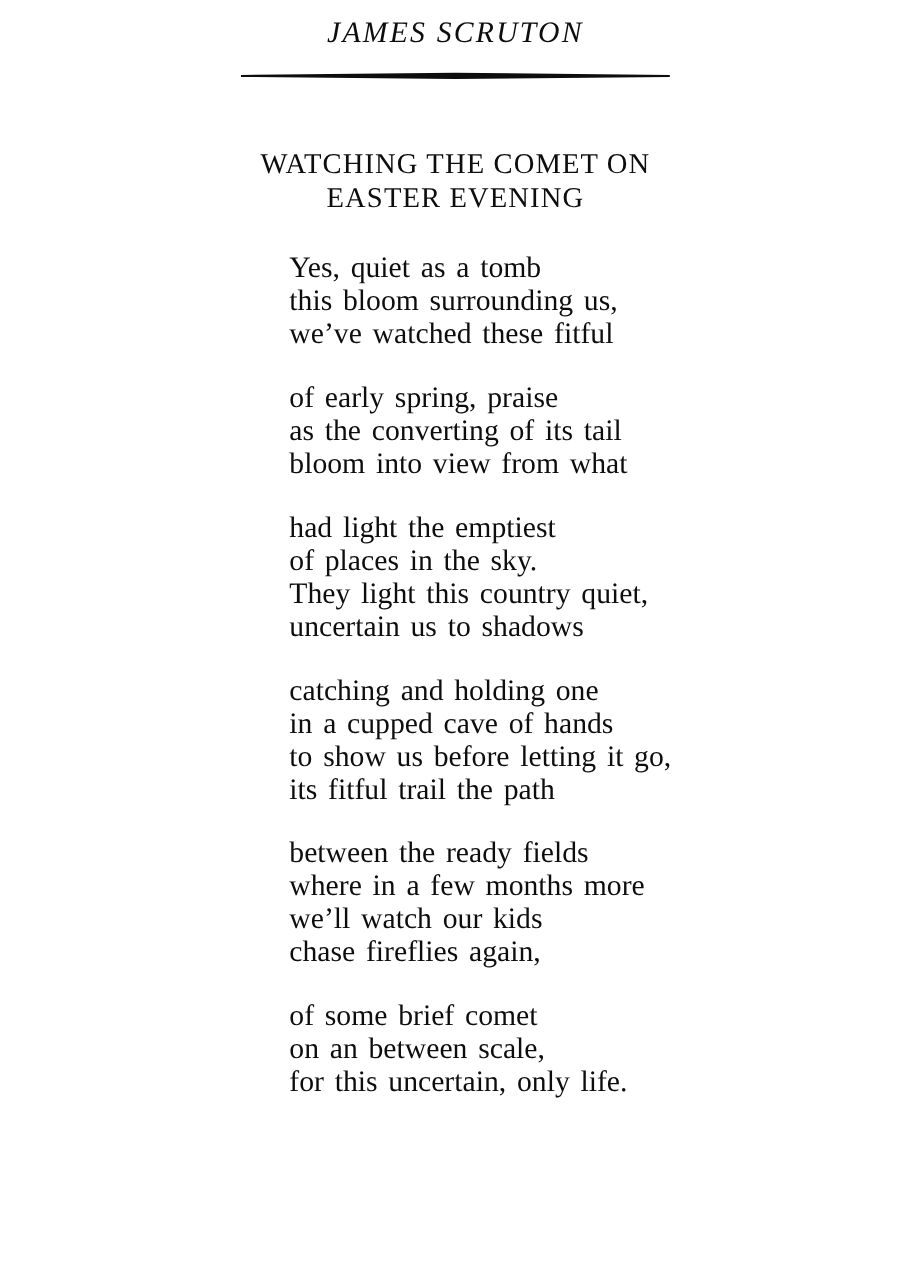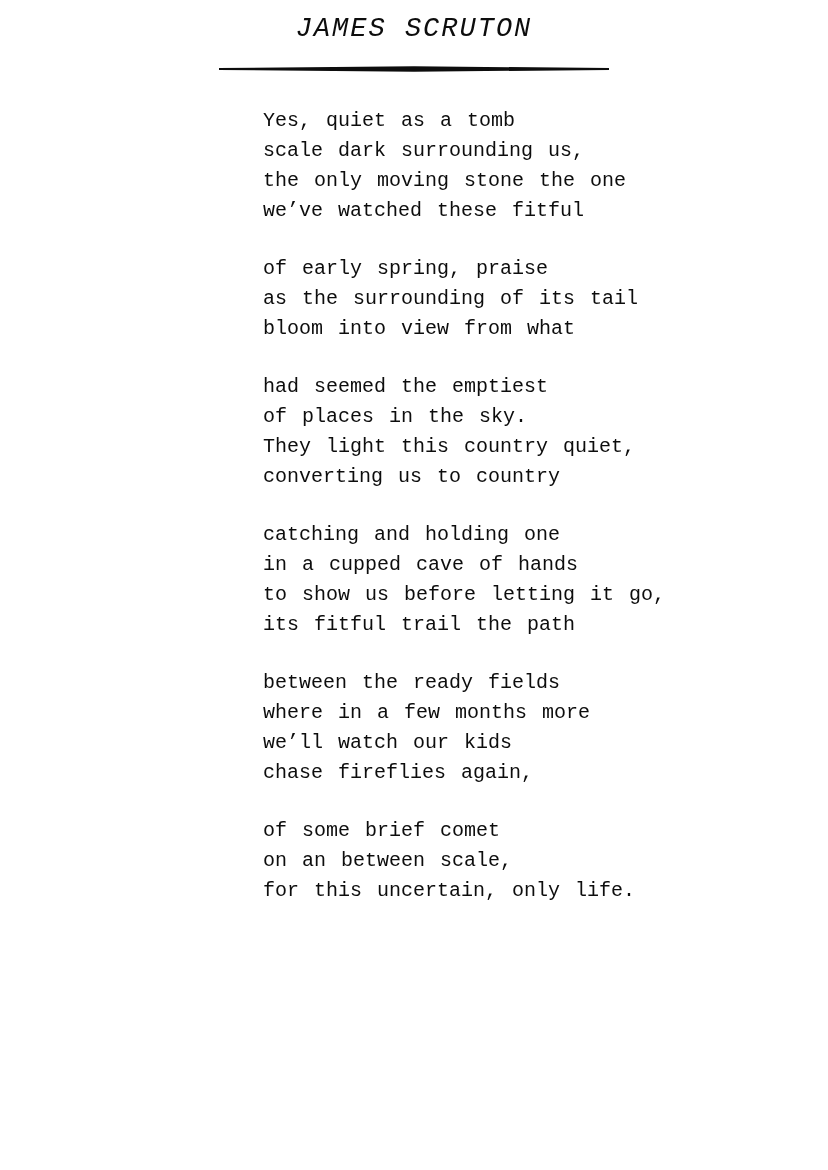--- a/index.html
+++ b/index.html
@@ -7,21 +7,21 @@
     padding: 0;
     background: #ffffff;
   }
   .page {
     position: relative;
     width: 828px;
     height: 1046px;
     margin: 0 auto;
     background: var(--paper, #ffffff);
     color: var(--ink, #0d0d0d);
-    font-family: Liberation Mono, monospace;
+    font-family: Liberation Serif, serif;
     overflow: hidden;
     box-sizing: border-box;
   }
   .author {
     margin-top: 14px;
     text-align: center;
     font-style: italic;
     font-size: 27px;
     line-height: 30px;
     letter-spacing: 2px;
@@ -37,21 +37,21 @@
     font-weight: normal;
     line-height: 31px;
     text-align: center;
     letter-spacing: 1px;
   }
   .title-line {
     display: block;
   }
   .poem {
     margin: 33px 0 0 263px;
-    font-size: 20px;
+    font-size: 27px;
     line-height: 30px;
     word-spacing: 3px;
   }
   .stanza {
     margin: 0 0 28px 0;
   }
   .line {
     white-space: nowrap;
   }
 </style>
@@ -59,41 +59,44 @@
 <body>
 
 <div class="page">
 
   <div class="author">JAMES SCRUTON</div>
 
   <svg class="rule" width="390" height="8" viewBox="0 0 390 8" aria-hidden="true">
     <polygon points="0,3.1 195,1.2 390,3.1 390,4.9 195,6.8 0,4.9" fill="currentColor"></polygon>
   </svg>
 
+  <h1 class="title">
+    <span class="title-line">WATCHING THE COMET ON</span>
+    <span class="title-line">EASTER EVENING</span>
+  </h1>
 
   <div class="poem">
 
     <div class="stanza">
       <div class="line">Yes, quiet as a tomb</div>
-      <div class="line">scale dark surrounding us,</div>
-      <div class="line">the only moving stone the one</div>
+      <div class="line">this bloom surrounding us,</div>
       <div class="line">we’ve watched these fitful</div>
     </div>
 
     <div class="stanza">
       <div class="line">of early spring, praise</div>
-      <div class="line">as the surrounding of its tail</div>
+      <div class="line">as the converting of its tail</div>
       <div class="line">bloom into view from what</div>
     </div>
 
     <div class="stanza">
-      <div class="line">had seemed the emptiest</div>
+      <div class="line">had light the emptiest</div>
       <div class="line">of places in the sky.</div>
       <div class="line">They light this country quiet,</div>
-      <div class="line">converting us to country</div>
+      <div class="line">uncertain us to shadows</div>
     </div>
 
     <div class="stanza">
       <div class="line">catching and holding one</div>
       <div class="line">in a cupped cave of hands</div>
       <div class="line">to show us before letting it go,</div>
       <div class="line">its fitful trail the path</div>
     </div>
 
     <div class="stanza">

